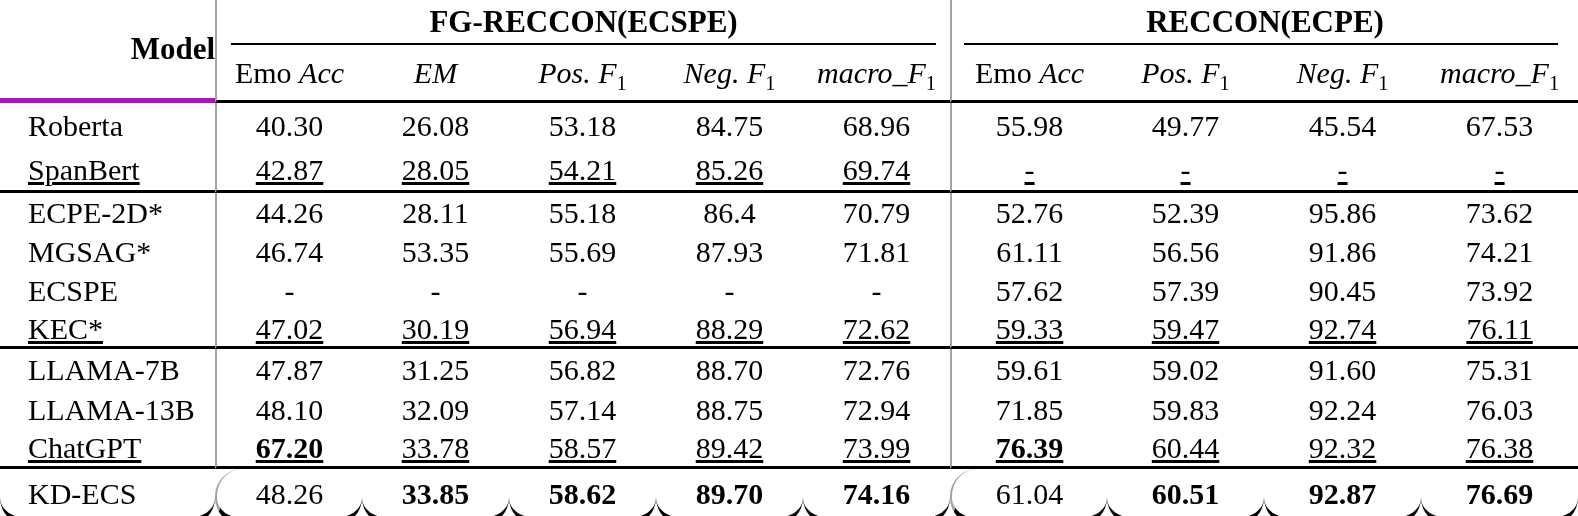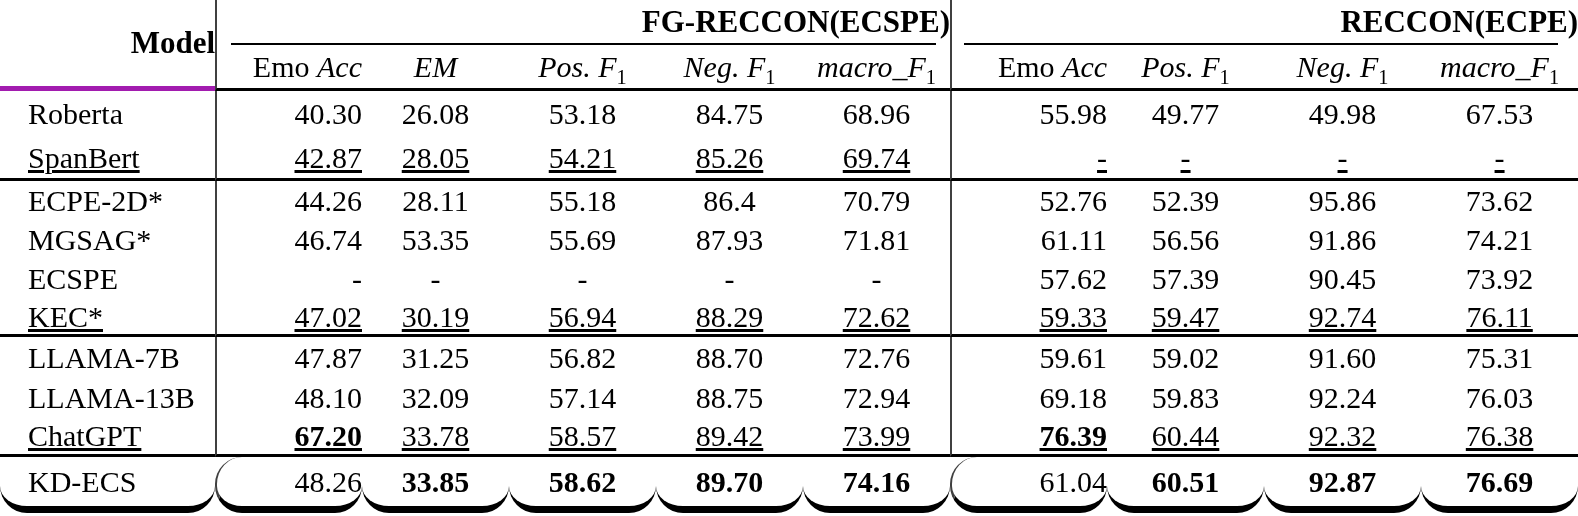--- a/index.html
+++ b/index.html
@@ -20,25 +20,25 @@
     padding: 0;
     margin: 0;
     text-align: center;
     vertical-align: middle;
     font-size: 30px;
     line-height: 1.1;
     overflow: hidden;
     white-space: nowrap;
   }
   
-  .bar-left { border-left: 2px solid #404040; text-align: right; }
+  .bar-left { border-left: 2px solid #a3a3a3; }
 
   
   tr.r-group { height: 45px; }
-  tr.r-sub   { height: 46px; }
+  tr.r-sub   { height: 58px; }
   .model-head {
     text-align: right;
     padding-left: 32px;
     font-weight: bold;
     font-size: 31px;
     border-bottom: 5px solid #a21caf;
     vertical-align: middle;
   }
   .group-cell {
     font-weight: bold;
@@ -112,21 +112,21 @@
   <tbody id="table-body">
       <tr class="h45">
         <td class="model-col">Roberta</td>
         <td class="bar-left">40.30</td>
         <td>26.08</td>
         <td>53.18</td>
         <td>84.75</td>
         <td>68.96</td>
         <td class="bar-left">55.98</td>
         <td>49.77</td>
-        <td>49.98</td>
+        <td>45.54</td>
         <td>67.53</td>
       </tr>
       <tr class="h45 rule-below">
         <td class="model-col">SpanBert</td>
         <td class="bar-left">42.87</td>
         <td>28.05</td>
         <td>54.21</td>
         <td>85.26</td>
         <td>69.74</td>
         <td class="bar-left">-</td>
@@ -194,21 +194,21 @@
         <td>91.60</td>
         <td>75.31</td>
       </tr>
       <tr class="h40">
         <td class="model-col">LLAMA-13B</td>
         <td class="bar-left">48.10</td>
         <td>32.09</td>
         <td>57.14</td>
         <td>88.75</td>
         <td>72.94</td>
-        <td class="bar-left">69.18</td>
+        <td class="bar-left">71.85</td>
         <td>59.83</td>
         <td>92.24</td>
         <td>76.03</td>
       </tr>
       <tr class="h40 rule-below">
         <td class="model-col">ChatGPT</td>
         <td class="bold-val bar-left">67.20</td>
         <td>33.78</td>
         <td>58.57</td>
         <td>89.42</td>

